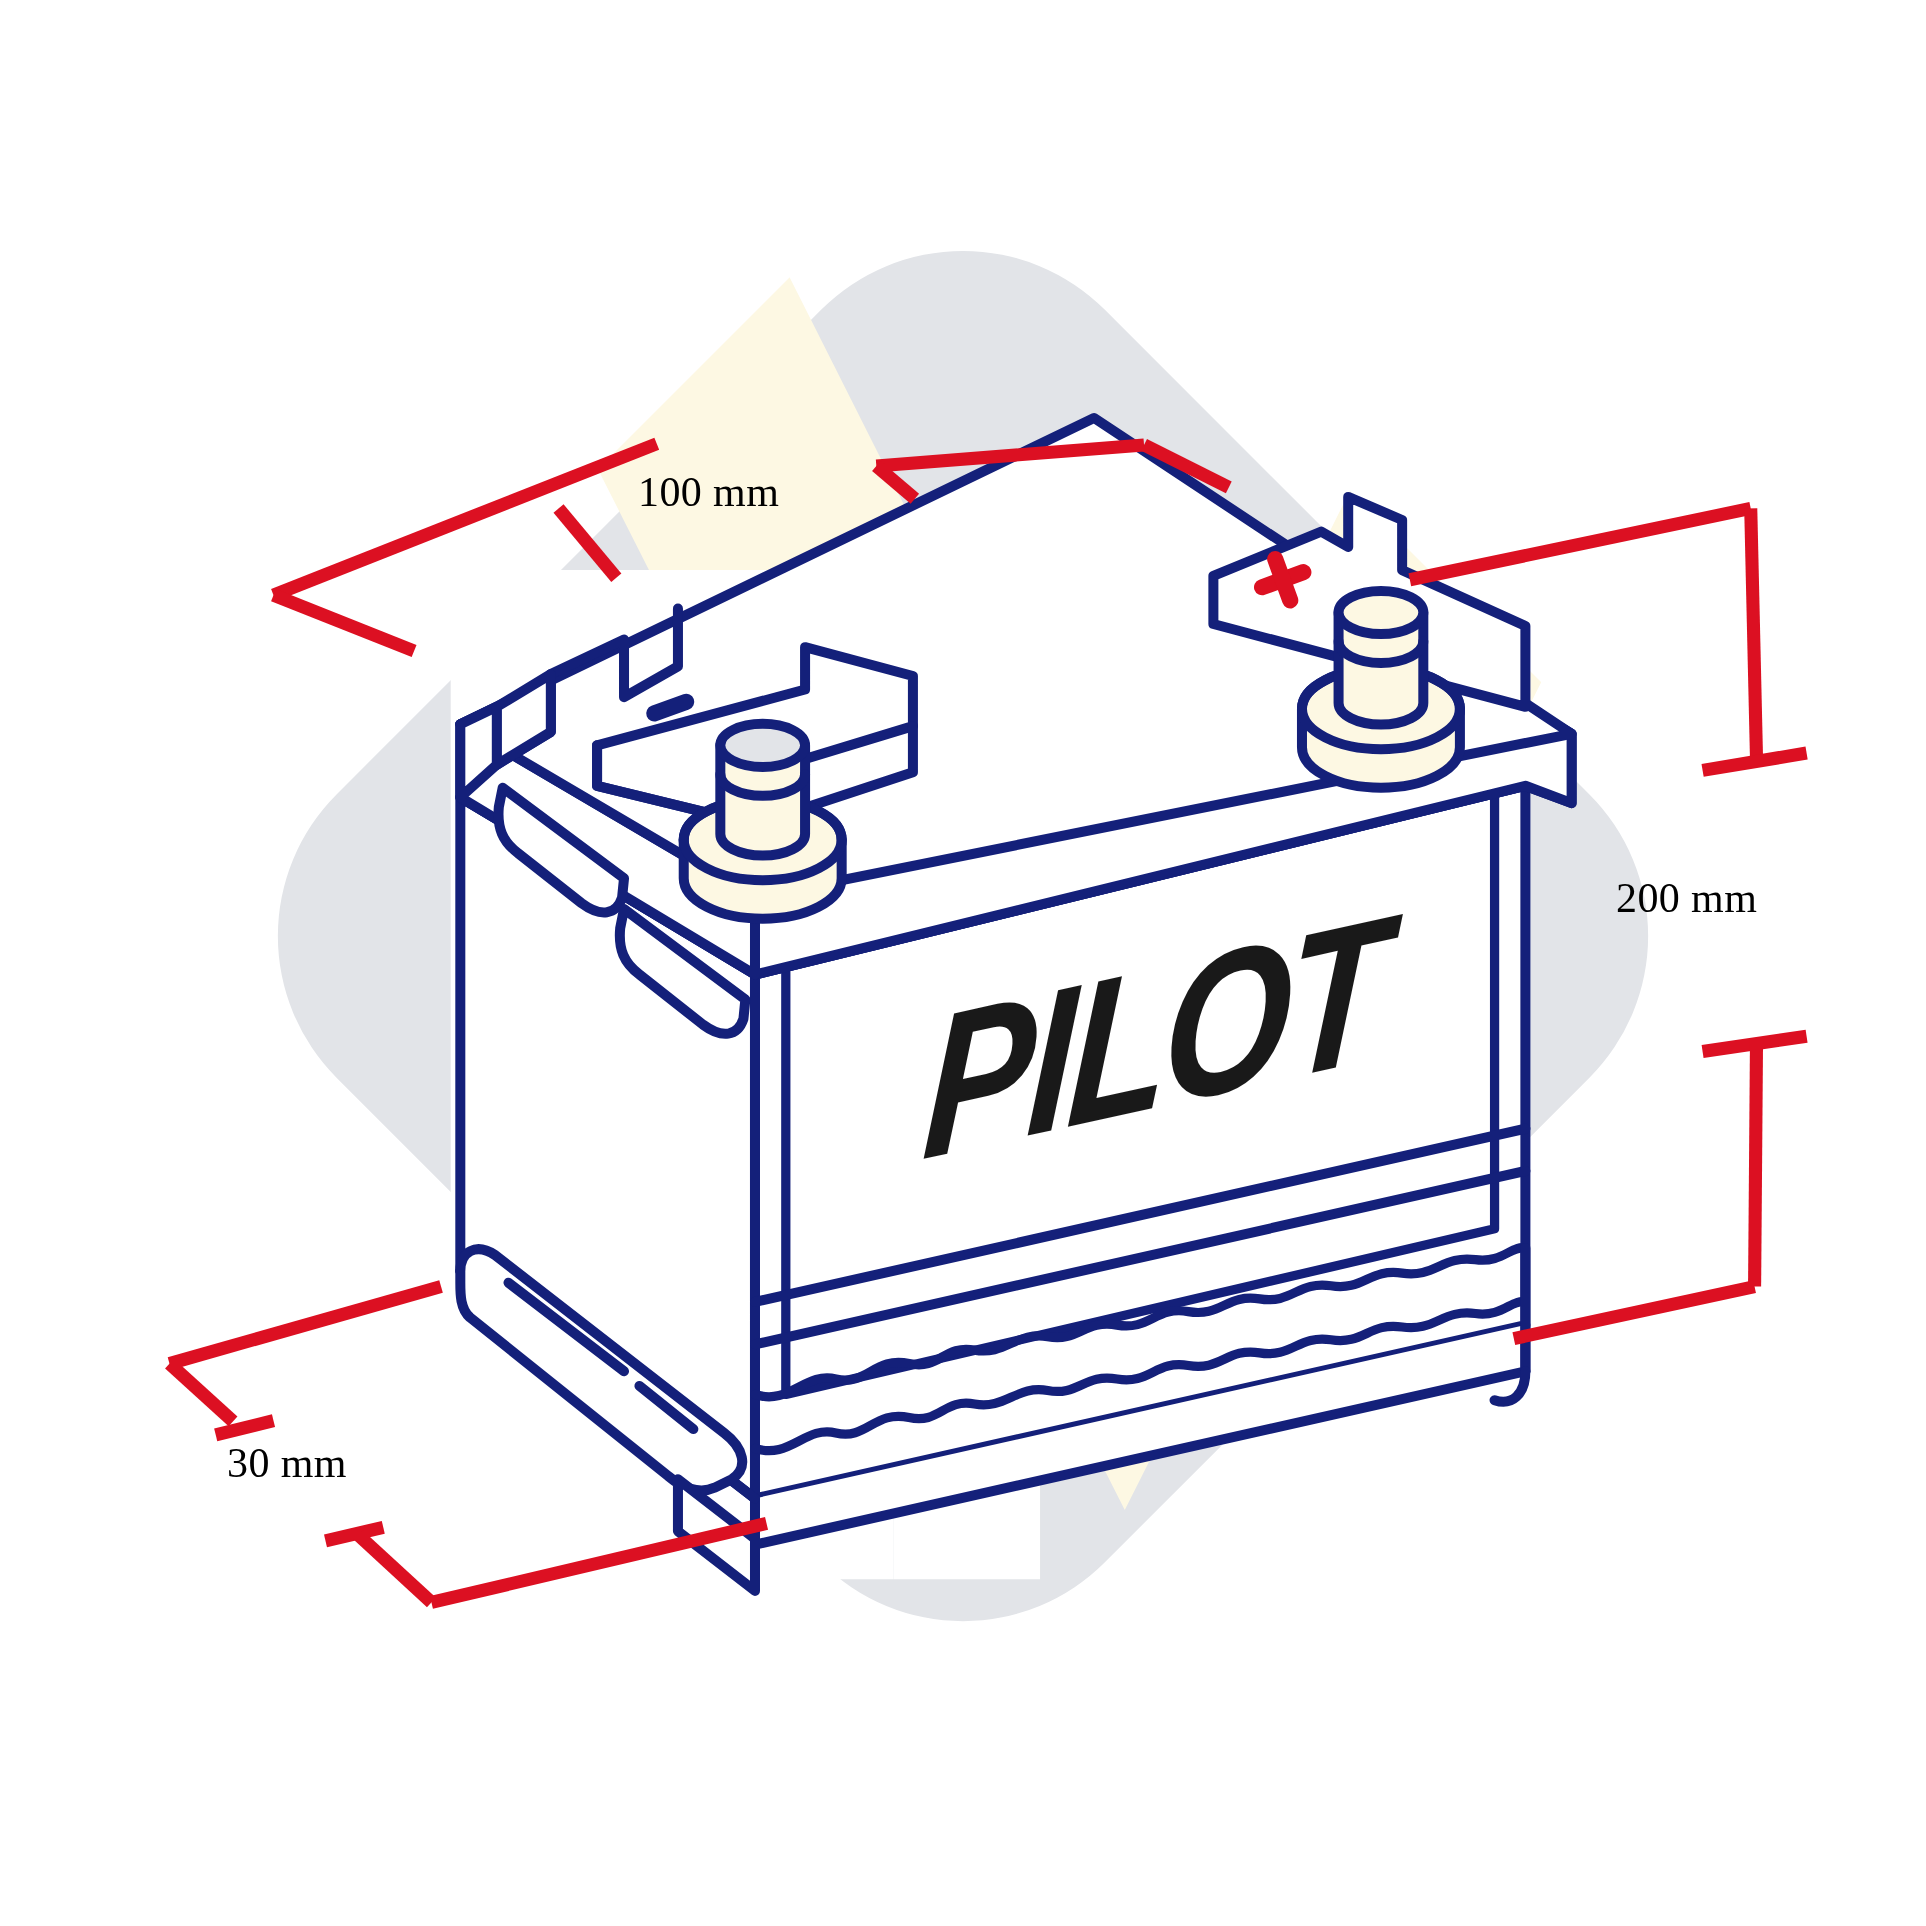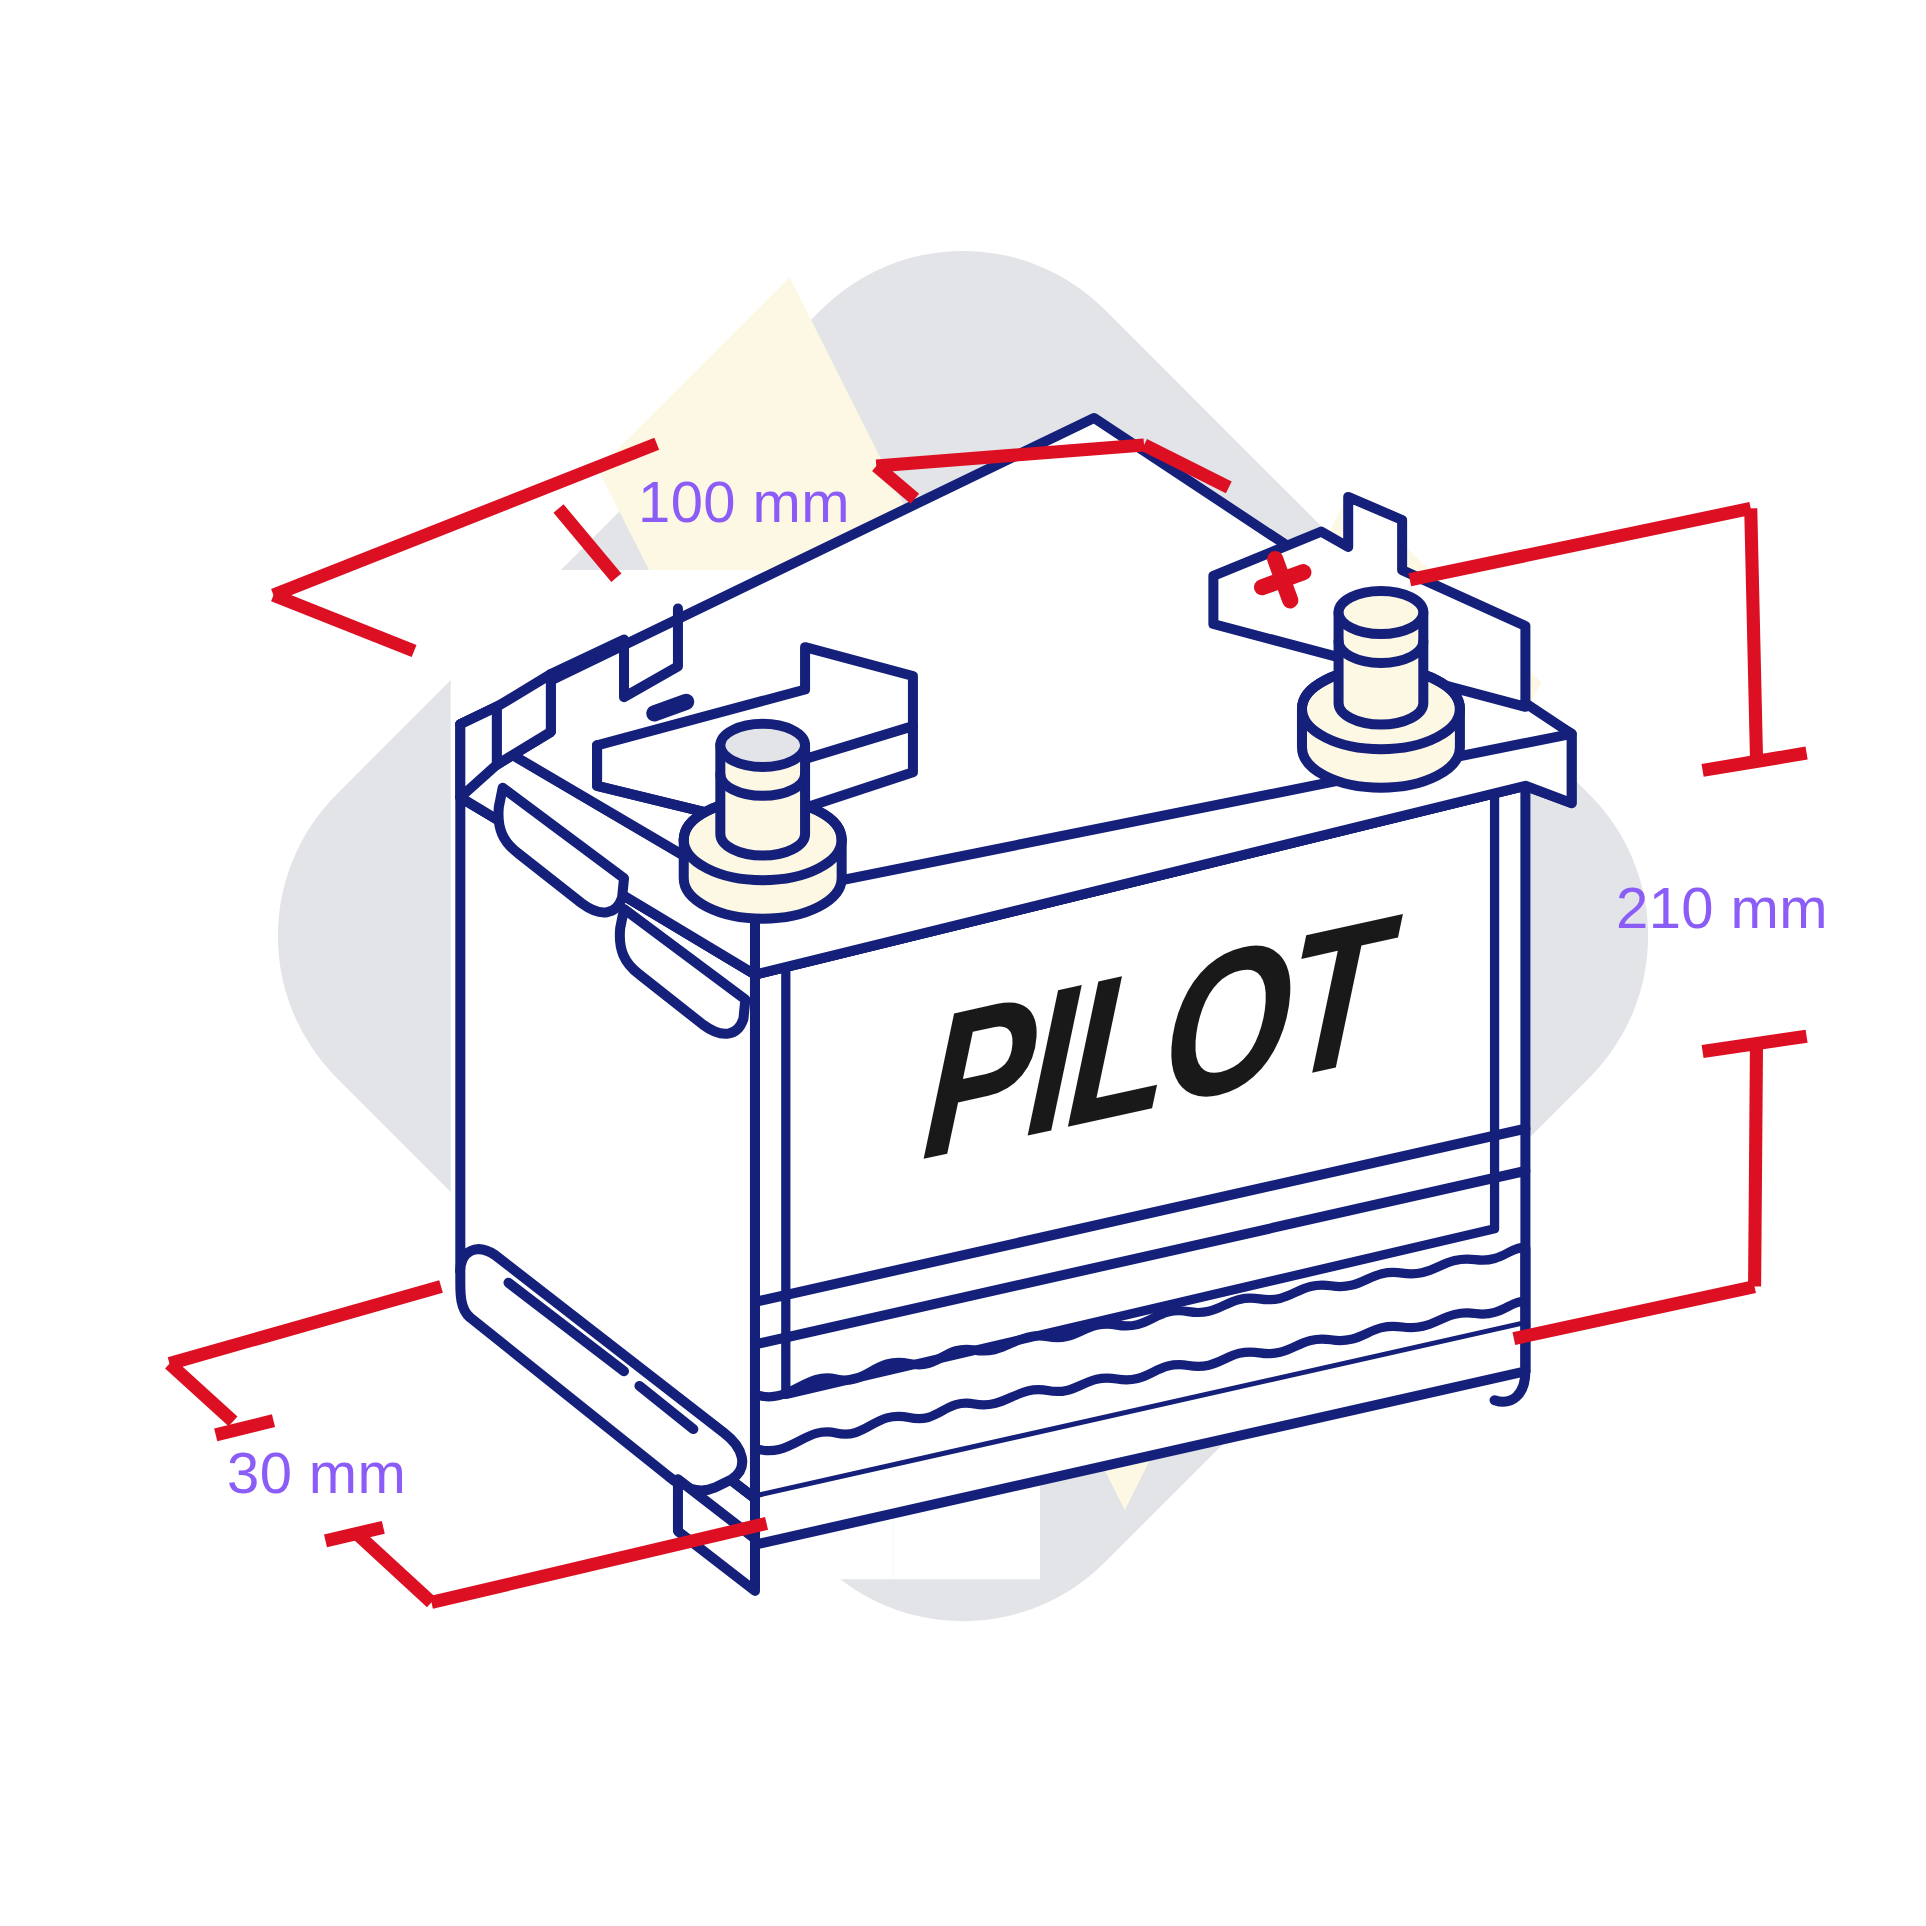--- a/index.html
+++ b/index.html
@@ -6,23 +6,23 @@
   html,body{margin:0;padding:0;background:#ffffff;}
   body{
     width:1926px;height:1926px;
     font-family:"Liberation Sans","DejaVu Sans",sans-serif;
     overflow:hidden;
   }
   #stage{position:relative;width:1926px;height:1926px;background:#ffffff;}
   #art{position:absolute;left:0;top:0;width:1926px;height:1926px;}
   .dim-label{
     position:absolute;
-    font-family:Liberation Sans, sans-serif;
-    font-size:58px;
-    color:#8b5cf6;
+    font-family:Liberation Serif, serif;
+    font-size:42px;
+    color:#000000;
     white-space:nowrap;
     letter-spacing:0.4px;
   }
   #label-width{left:638px;top:468px;}
   #label-height{left:1616px;top:874px;}
   #label-depth{left:227px;top:1439px;}
 </style>
 </head>
 <body>
 
@@ -235,18 +235,18 @@
 
       <path d="M930 3985 L1120 4160"></path>
 
       <path d="M1120 4160 L1990 3955"></path>
     </g>
 
   </svg>
 
   <div id="label-width" class="dim-label">100 mm</div>
 
-  <div id="label-height" class="dim-label">210 mm</div>
+  <div id="label-height" class="dim-label">200 mm</div>
 
   <div id="label-depth" class="dim-label">30 mm</div>
 
 </div>
 
 
 </body></html>

